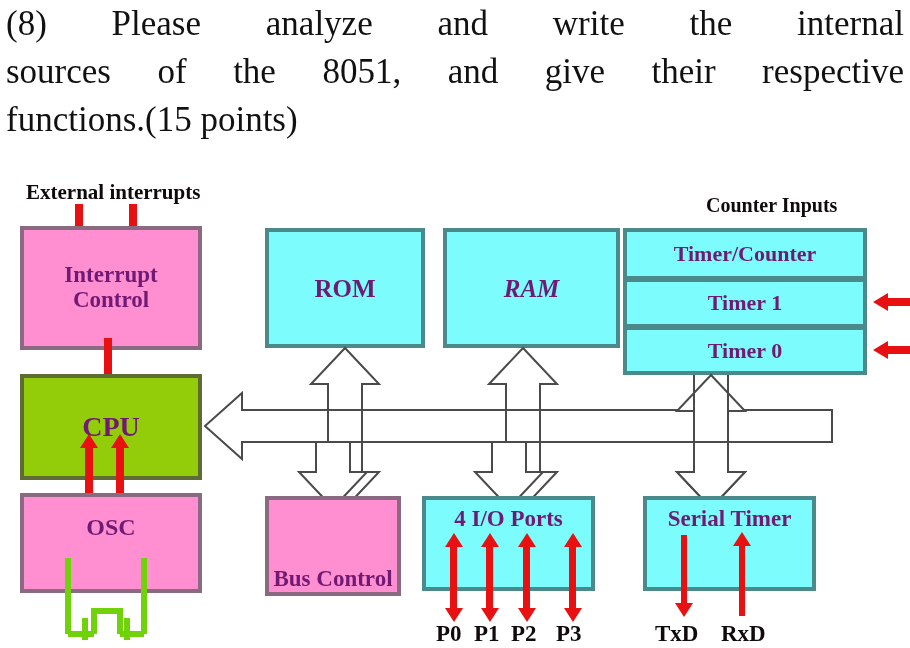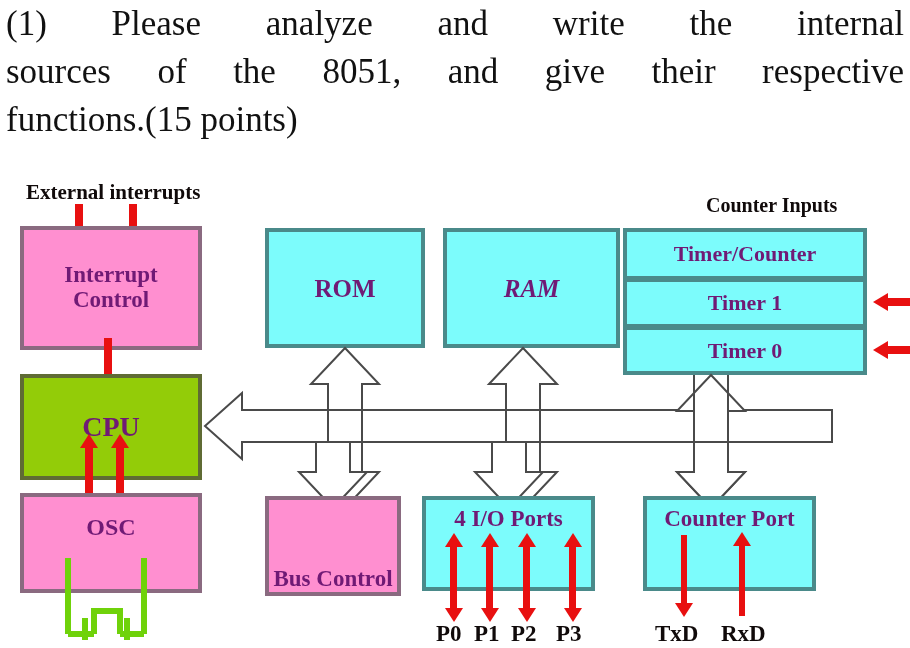--- a/index.html
+++ b/index.html
@@ -69,21 +69,21 @@
   svg{display:block;overflow:visible;}
 
   .crystal{position:absolute;}
 </style>
 </head>
 <body>
 
 <div id="root">
 
   <div class="question">
-    <span class="qline">(1) Please analyze and write the internal</span>
+    <span class="qline">(8) Please analyze and write the internal</span>
     <span class="qline">sources of the 8051, and give their respective</span>
     <span class="qline last">functions.(15 points)</span>
   </div>
 
   <div class="diagram">
 
     <div class="label" style="left:26px; top:2px; font-size:21px;">External interrupts</div>
     <div class="label" style="left:706px; top:16px; font-size:20px;">Counter Inputs</div>
 
     <div class="rarrow">
@@ -222,21 +222,21 @@
       <div class="rhead up" style="left:518px; top:355px;"></div>
       <div class="rhead down" style="left:518px; top:430px;"></div>
     </div>
     <div class="rarrow">
       <div class="rstem" style="left:569px; top:367px; width:7px; height:66px;"></div>
       <div class="rhead up" style="left:564px; top:355px;"></div>
       <div class="rhead down" style="left:564px; top:430px;"></div>
     </div>
 
     <div class="box cyan" style="left:643px; top:318px; width:173px; height:95px; font-size:23px; align-items:flex-start; padding-top:7px;">
-      <span>Counter Port</span>
+      <span>Serial Timer</span>
     </div>
 
     <div class="rarrow">
       <div class="rstem" style="left:681px; top:357px; width:6px; height:72px;"></div>
       <div class="rhead down" style="left:675px; top:425px;"></div>
     </div>
 
     <div class="rarrow">
       <div class="rstem" style="left:739px; top:366px; width:6px; height:72px;"></div>
       <div class="rhead up" style="left:733px; top:354px;"></div>

